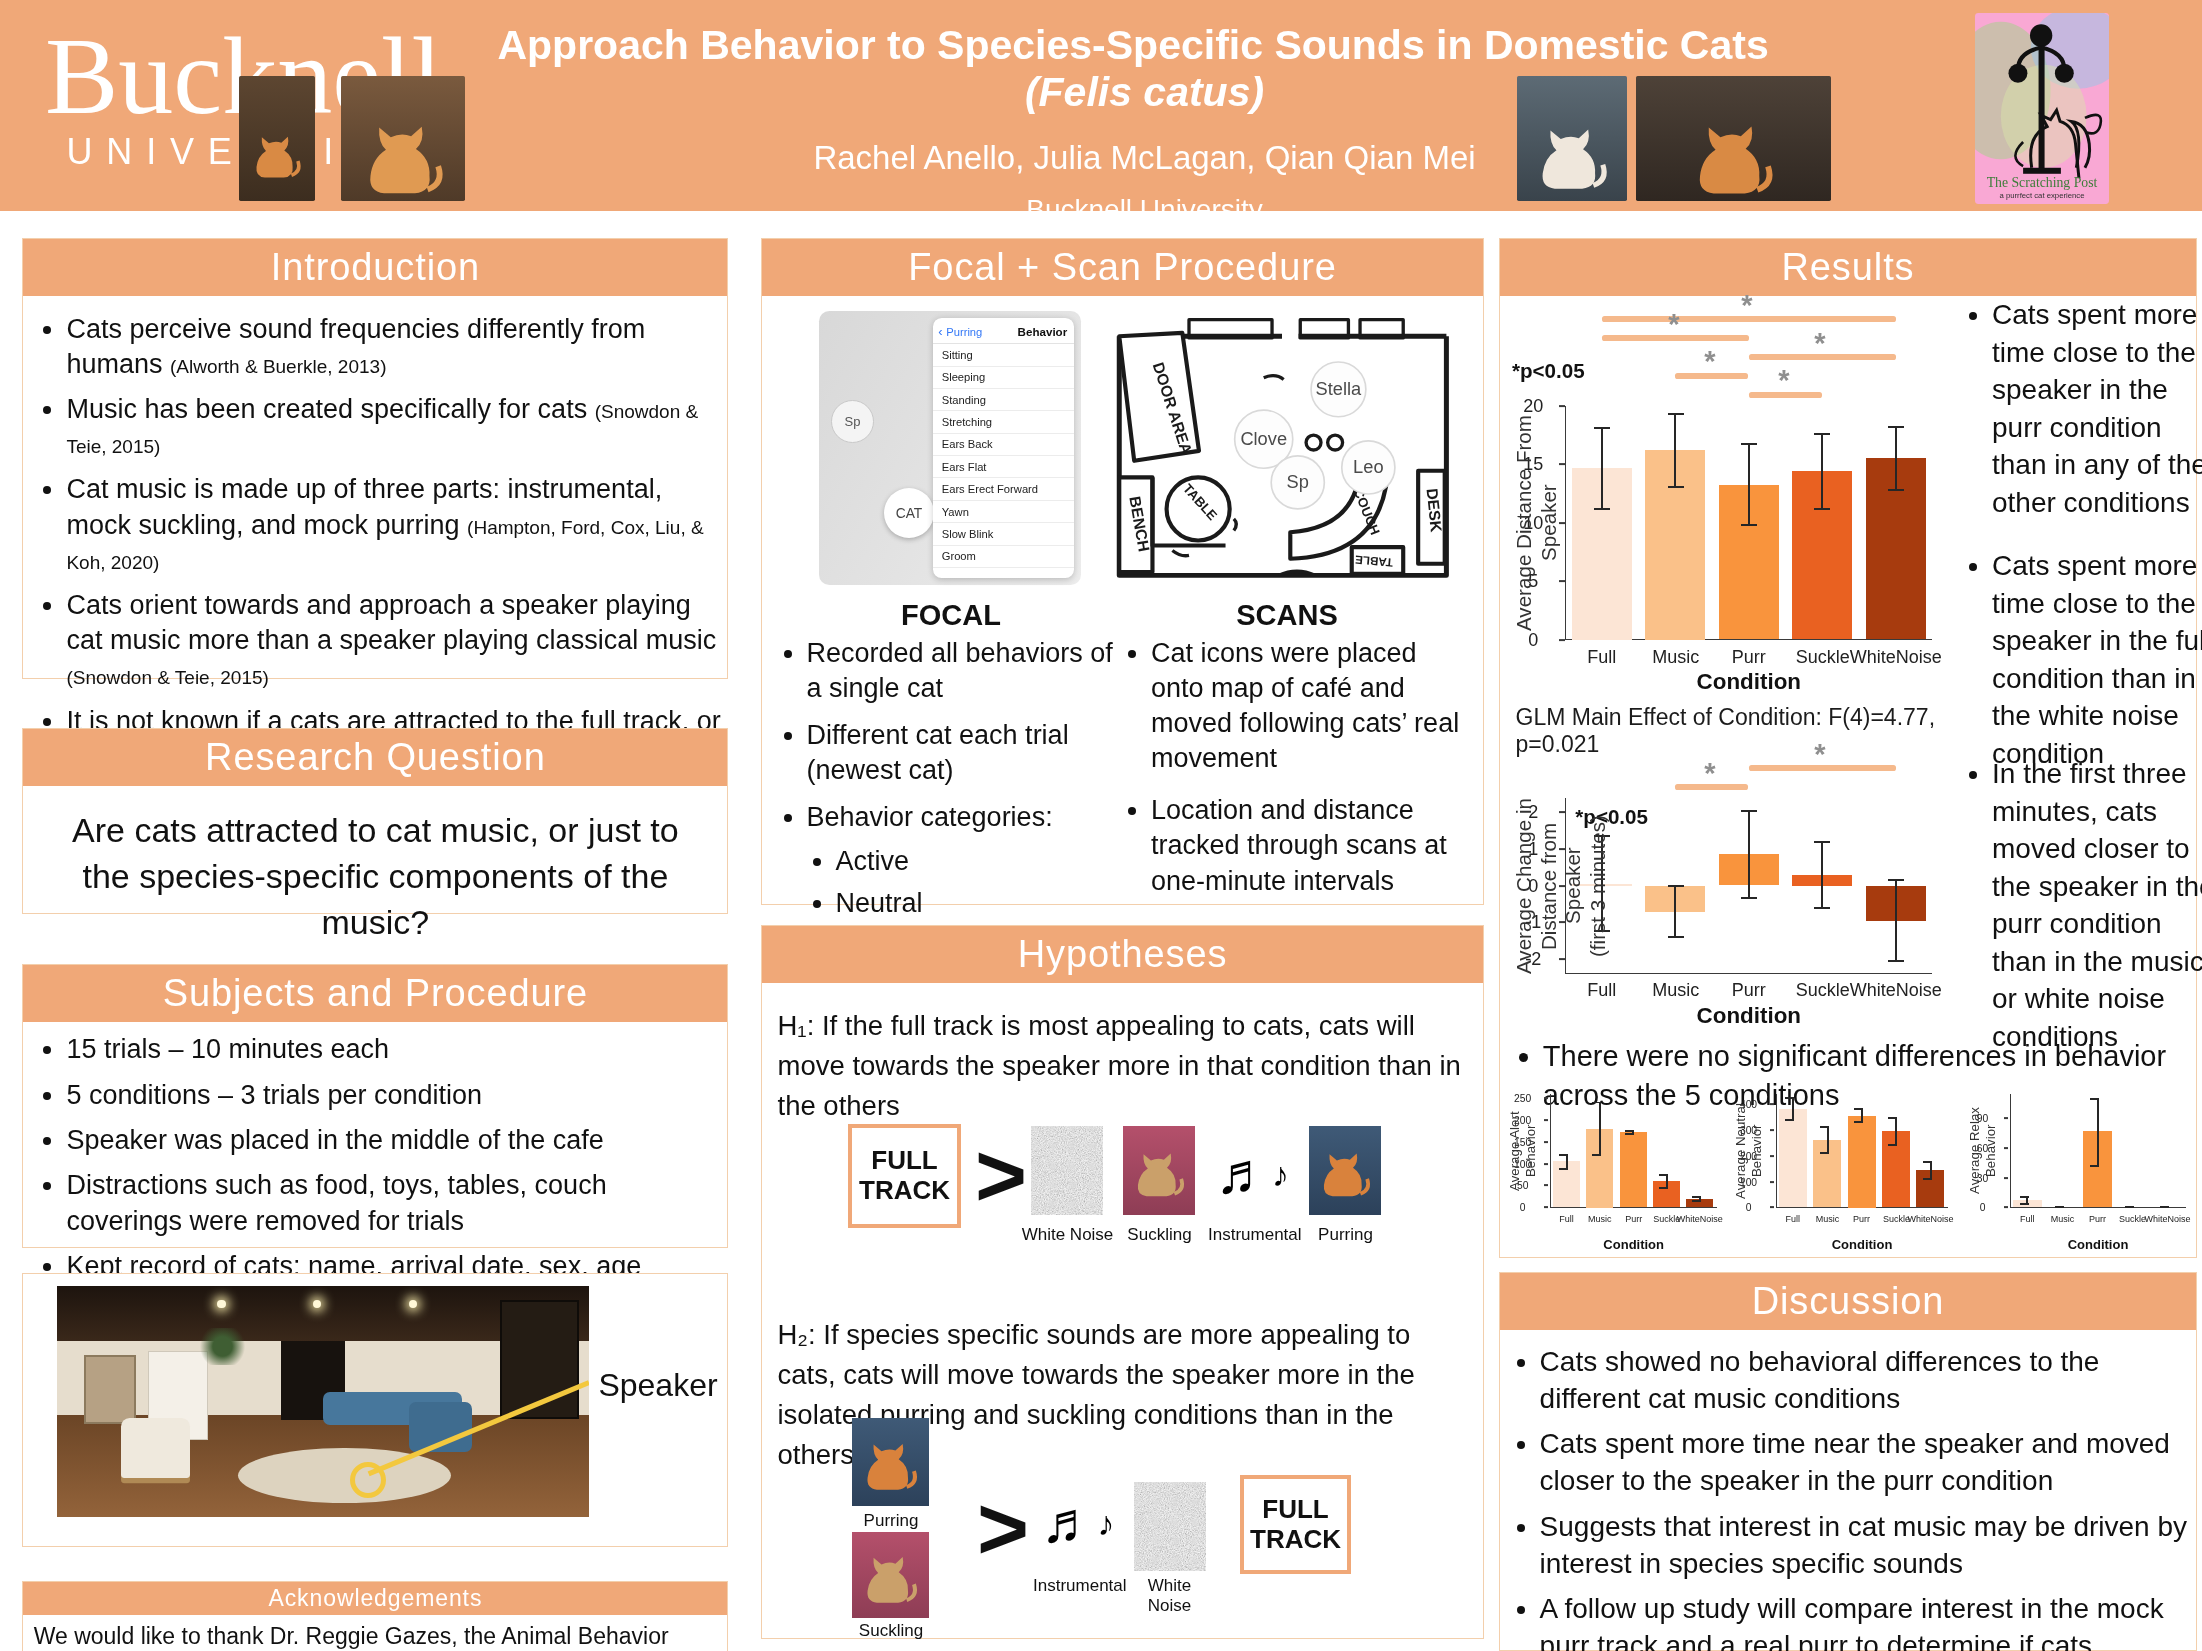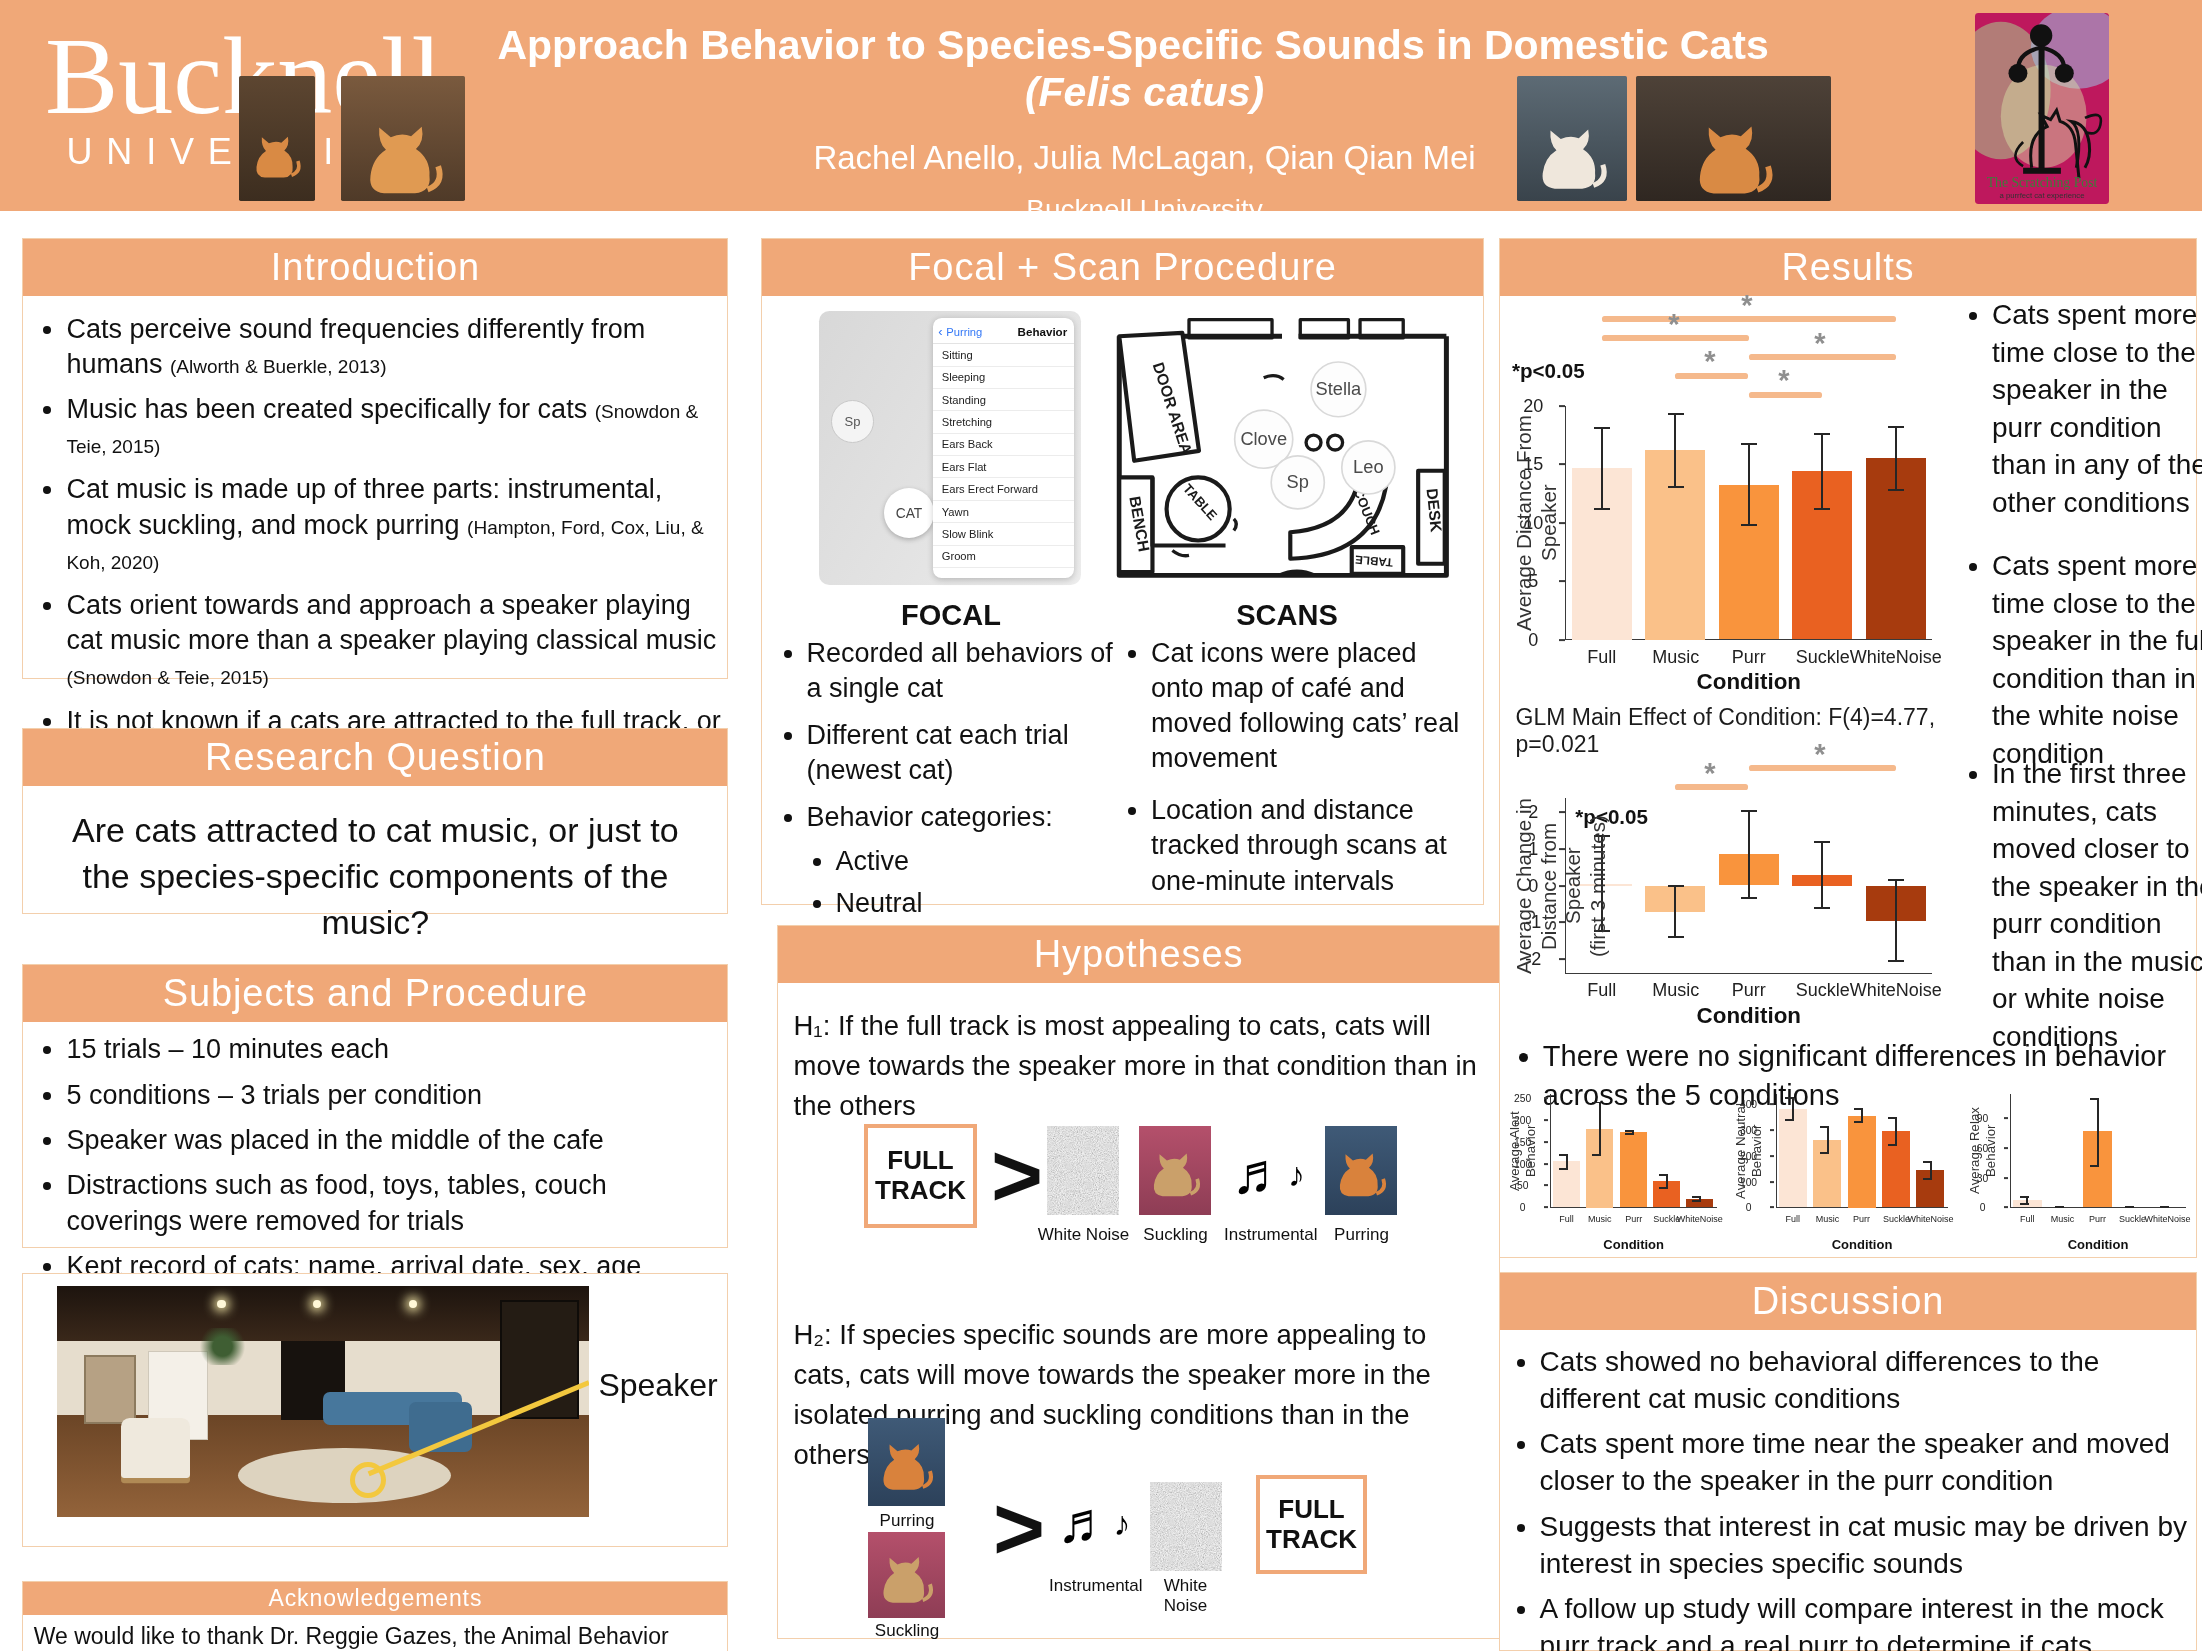--- a/index.html
+++ b/index.html
@@ -10,21 +10,21 @@
   .bk-logo{position:absolute;left:45px;top:15.5px;color:#fff;text-align:center;}
   .bk-logo .l1{font-family:"Liberation Serif",serif;font-size:110px;line-height:1.1;}
   .bk-logo .l2{font-size:36px;letter-spacing:13.8px;margin-top:-5.2px;}
   .header-text{position:absolute;left:465px;right:379px;top:22.4px;text-align:center;color:#fff;}
   .h-title{font-size:41px;font-weight:700;}
   .h-title .species{font-style:italic;font-weight:700;margin-top:22px;}
   .h-authors{font-size:33px;margin-top:22.4px;}
   .h-affil{font-size:28px;margin-top:17px;}
   .catph{position:absolute;border-radius:1.7px;overflow:hidden;display:flex;align-items:flex-end;justify-content:center;}
   .catph svg{width:78%;height:78%;}
-  .sponsor{position:absolute;left:1975px;top:13px;width:134px;height:191px;background:#be185d;border-radius:3.4px;overflow:hidden;}
+  .sponsor{position:absolute;left:1975px;top:13px;width:134px;height:191px;background:#f9a8d4;border-radius:3.4px;overflow:hidden;}
   
   .panel{position:absolute;background:#fff;border:1.7px solid #f3cfac;box-sizing:border-box;}
   .panel-title{background:#f0a878;color:#fff;text-align:center;font-size:38px;height:57px;line-height:57px;letter-spacing:0.9px;}
   .panel-title.small{height:33px;line-height:33px;font-size:23px;}
   ul.bul{margin:15.5px 5.2px 0 12px;padding-left:31px;}
   ul.bul li{font-size:27px;line-height:1.3;margin-bottom:10.3px;}
   .cite{font-size:19px;}
   
   .rq-text{font-size:34px;line-height:1.35;text-align:center;padding:22.4px 20.6px 0 20.6px;font-weight:400;}
   
@@ -324,21 +324,21 @@
       </ul>
     </div>
     <div class="fs-col" style="left:360px;top:397px;width:344px;">
       <ul>
         <li style="margin-bottom:17px;">Cat icons were placed onto map of café and moved following cats’ real movement</li>
         <li>Location and distance tracked through scans at one-minute intervals</li>
       </ul>
     </div>
   </div>
 
-  <div class="panel" style="left:761px;top:925px;width:723px;height:714px;margin-left:16px;">
+  <div class="panel" style="left:761px;top:925px;width:723px;height:714px;">
     <div class="panel-title">Hypotheses</div>
 
     <div class="hyp-text" style="left:15.5px;top:80px;width:690px;">H₁: If the full track is most appealing to cats, cats will move towards the speaker more in that condition than in the others</div>
 
     <div class="ft-box" style="left:86px;top:198px;width:105px;height:96px;">FULL TRACK</div>
     <div class="gt" style="left:213px;top:205px;">&gt;</div>
 
     <div class="fig" style="left:269px;top:200px;width:72px;height:89px;">
       <svg width="72" height="89" viewBox="0 0 84 104">
           <filter id="nz1">

